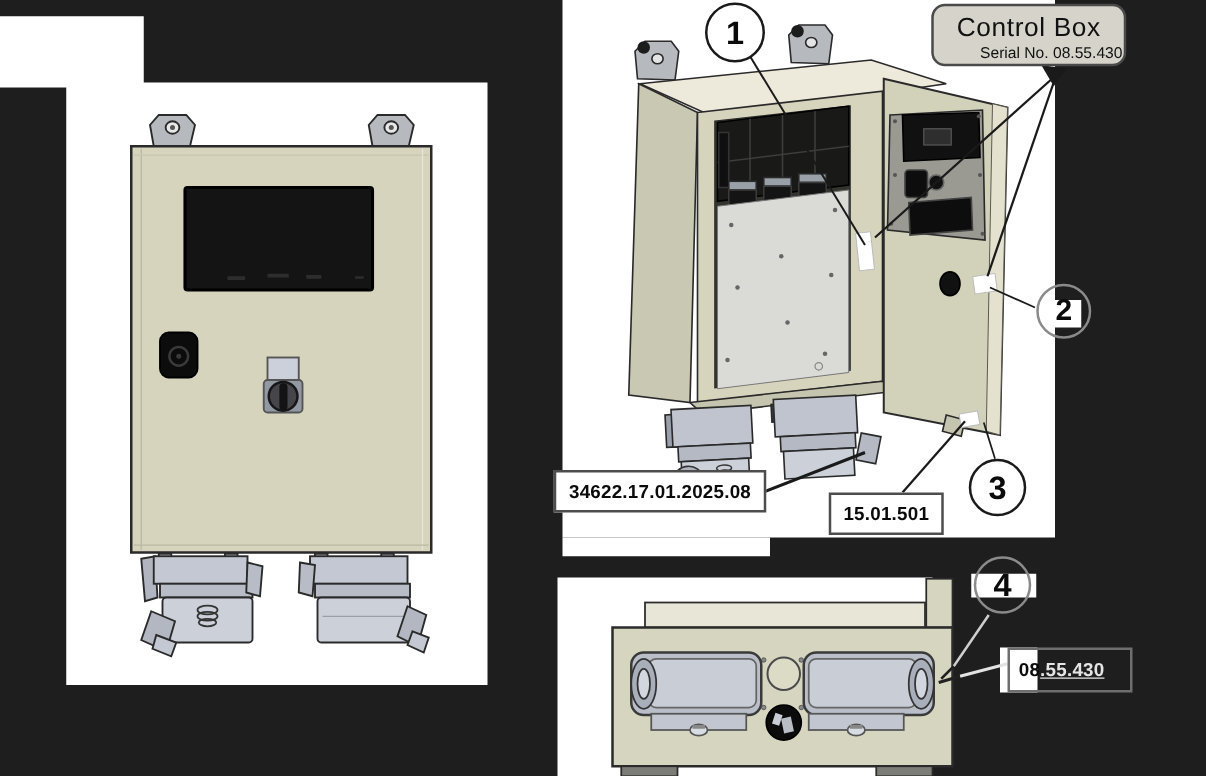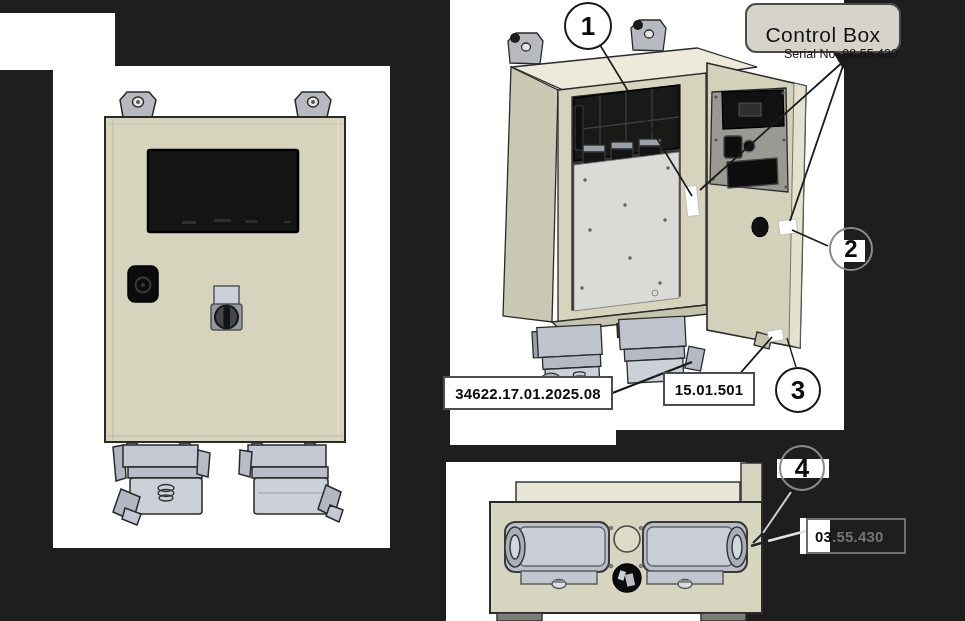--- a/index.html
+++ b/index.html
@@ -9,30 +9,30 @@
   }
   .page-frag{position:absolute;background:#ffffff;z-index:1;}
   svg.artwork{position:absolute;left:0;top:0;z-index:2;}
   .overlay{position:absolute;z-index:3;}
   
   .bubble{
     left:745px;top:3px;width:156px;height:50px;
     background:#d6d4ca;border:2px solid #4a4a4a;border-radius:11px;
     box-sizing:border-box;text-align:center;color:#111;
   }
-  .bubble .t1{font-size:21px;font-weight:400;line-height:24px;margin-top:18px;letter-spacing:.5px;}
+  .bubble .t1{font-size:21px;font-weight:400;line-height:24px;margin-top:6px;letter-spacing:.5px;}
   .bubble .t2{font-size:12.5px;line-height:14px;margin-left:36px;}
   
   .plabel{
     box-sizing:border-box;border:2px solid #4d4d4d;background:#ffffff;
     color:#0b0b0b;font-weight:bold;font-size:15px;
     display:flex;align-items:center;justify-content:center;letter-spacing:.2px;
   }
   .plabel.ghost{background:transparent;border-color:#6e6e6e;justify-content:flex-start;padding-left:7px;}
-  .plabel.ghost .faded{color:#737373;}
+  .plabel.ghost .faded{color:#e5e5e5;text-decoration:underline;}
   
   .callout{
     box-sizing:border-box;border-radius:50%;
     display:flex;align-items:center;justify-content:center;
     font-weight:bold;color:#0b0b0b;background:transparent;
   }
   .callout.onwhite{background:#ffffff;border:2.5px solid #1a1a1a;}
   .callout.onblack{border:2px solid #8a8a8a;}
   .chip{position:absolute;background:#ffffff;z-index:2;}
 </style>
@@ -285,26 +285,26 @@
 
   <div class="overlay bubble">
     <div class="t1">Control Box</div>
     <div class="t2">Serial No. 08.55.430</div>
   </div>
 
   <div class="overlay plabel" style="left:443px;top:376px;width:170px;height:34px">
     <span>34622.17.01.2025.08</span>
   </div>
 
-  <div class="overlay plabel" style="left:663px;top:372px;width:92px;height:34px">
+  <div class="overlay plabel" style="left:663px;top:394px;width:92px;height:34px">
     <span>15.01.501</span>
   </div>
 
   <div class="overlay plabel ghost" style="left:806px;top:518px;width:100px;height:36px">
-    <span>03</span>
+    <span>08</span>
       <span class="faded">.55.430</span>
   </div>
 
   <div class="overlay callout onwhite" style="left:564px;top:2px;width:48px;height:48px;font-size:26px">
     <span>1</span>
   </div>
   <div class="overlay callout onblack" style="left:829px;top:227px;width:44px;height:44px;font-size:24px">
     <span>2</span>
   </div>
   <div class="overlay callout onwhite" style="left:775px;top:367px;width:46px;height:46px;font-size:26px">

